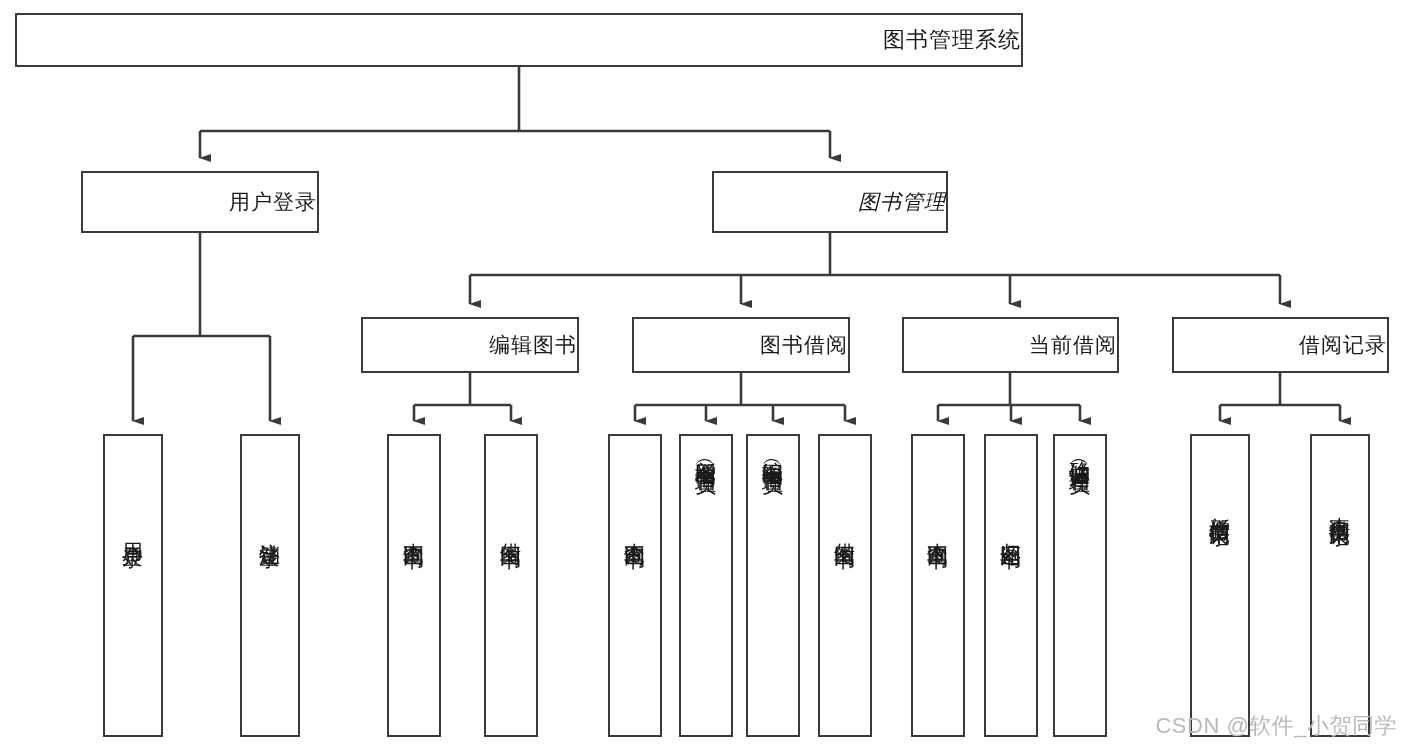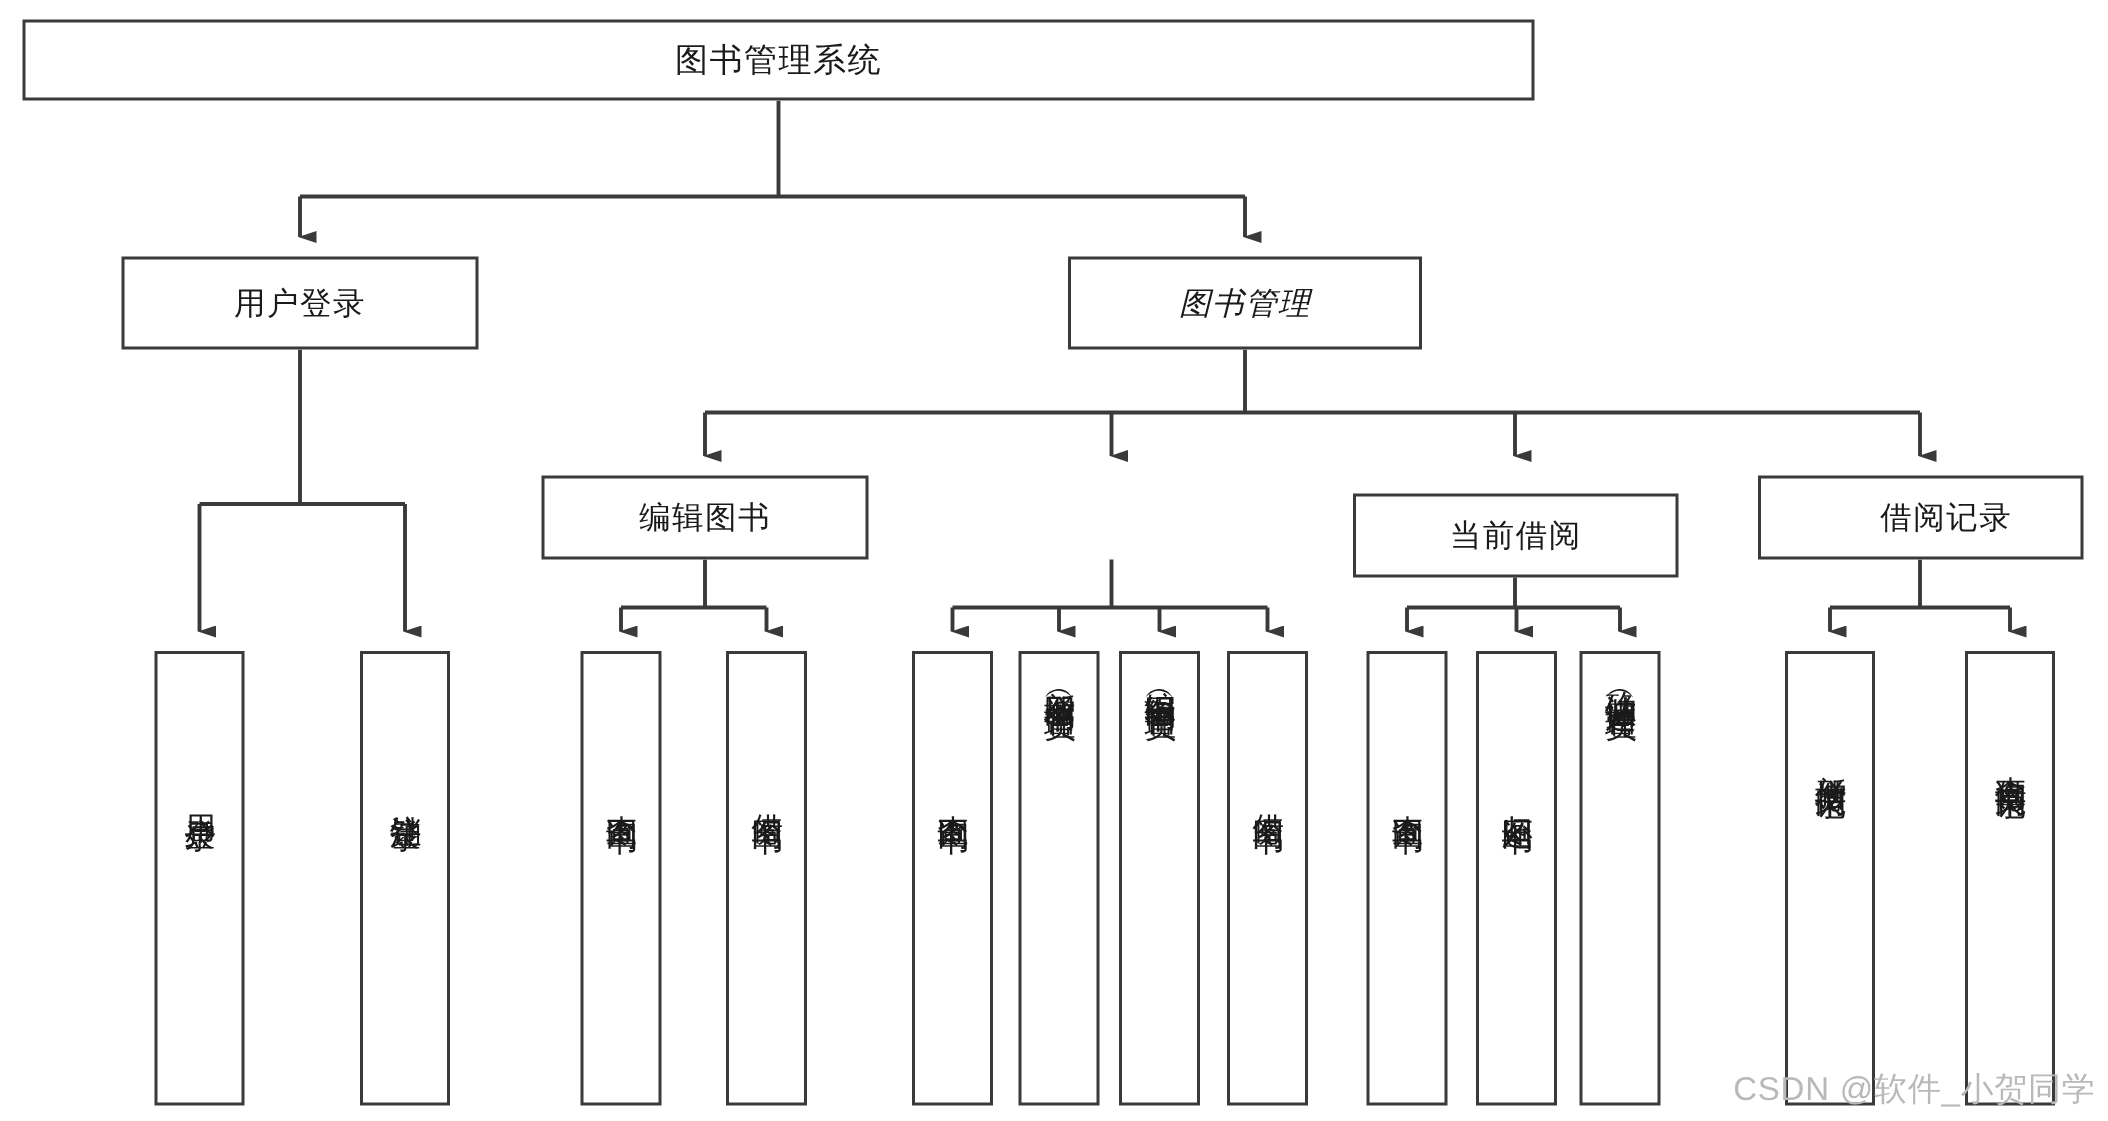--- a/index.html
+++ b/index.html
@@ -25,21 +25,21 @@
     height: 747px;
     pointer-events: none;
   }
   .node {
     position: absolute;
     box-sizing: border-box;
     border: 2px solid #3a3a3a;
     background: #ffffff;
     display: flex;
     align-items: center;
-    justify-content: center;
+    justify-content: flex-end;
     color: #1a1a1a;
   }
   .node.h {
     font-size: 21px;
     letter-spacing: 1px;
   }
   .node.v {
     align-items: flex-start;
     justify-content: center;
     padding-top: 8px;
@@ -134,21 +134,24 @@
   <div class="node h" style="left:81px; top:171px; width:238px; height:62px;">
     <span>用户登录</span>
   </div>
   <div class="node h" style="left:712px; top:171px; width:236px; height:62px;font-style:italic;">
     <span>图书管理</span>
   </div>
 
   <div class="node h" style="left:361px; top:317px; width:218px; height:56px;">
     <span>编辑图书</span>
   </div>
-  <div class="node h" style="left:902px; top:317px; width:217px; height:56px;margin-top:12px;">
+  <div class="node h" style="left:632px; top:317px; width:218px; height:56px;">
+    <span>图书借阅</span>
+  </div>
+  <div class="node h" style="left:902px; top:317px; width:217px; height:56px;">
     <span>当前借阅</span>
   </div>
   <div class="node h" style="left:1172px; top:317px; width:217px; height:56px;padding-left:34px;">
     <span>借阅记录</span>
   </div>
 
   <div class="node v mid" style="left:103px; top:434px; width:60px; height:303px;">
     <span class="vtext">用户登录</span>
   </div>
   <div class="node v mid" style="left:240px; top:434px; width:60px; height:303px;">

